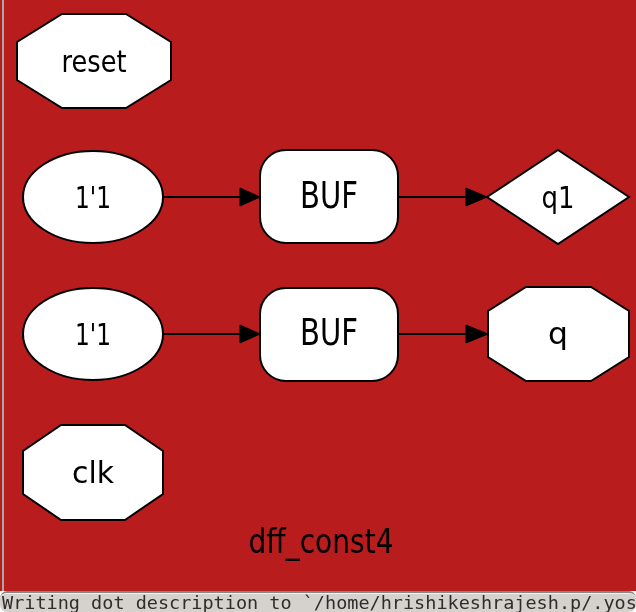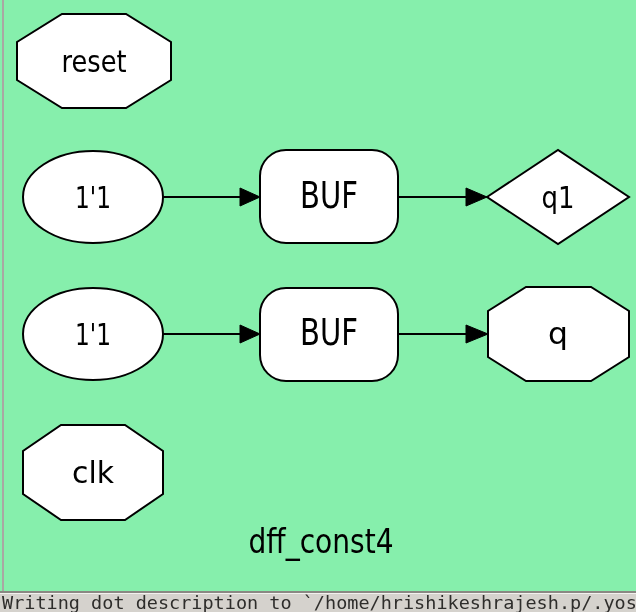--- a/index.html
+++ b/index.html
@@ -14,41 +14,42 @@
   .window {
     width: 636px;
     height: 612px;
     display: flex;
     flex-direction: column;
   }
   .canvas {
     position: relative;
     width: 636px;
     height: 606px;
-    background: #86efac;
+    background: #b91c1c;
     text-align: center;
   }
   .canvas svg {
     display: block;
   }
   svg text {
     font-family: "DejaVu Sans", sans-serif;
     fill: #000000;
   }
   .node-label { font-size: 31px; }
   .cell-label { font-size: 37px; }
   .graph-title { font-size: 33px; }
   .statusbar {
     box-sizing: border-box;
     width: 636px;
     height: 21px;
     background: #d5d2cd;
     border-top: 2px solid #8a8883;
     box-shadow: inset 0 1px 0 #f3f2ef;
     overflow: hidden;
+    border-radius: 7px;
   }
   .statusbar-text {
     font-family: "DejaVu Sans Mono", monospace;
     font-size: 18.5px;
     line-height: 20px;
     color: #2e2d2b;
     white-space: pre;
     padding-left: 2px;
   }
 </style>

